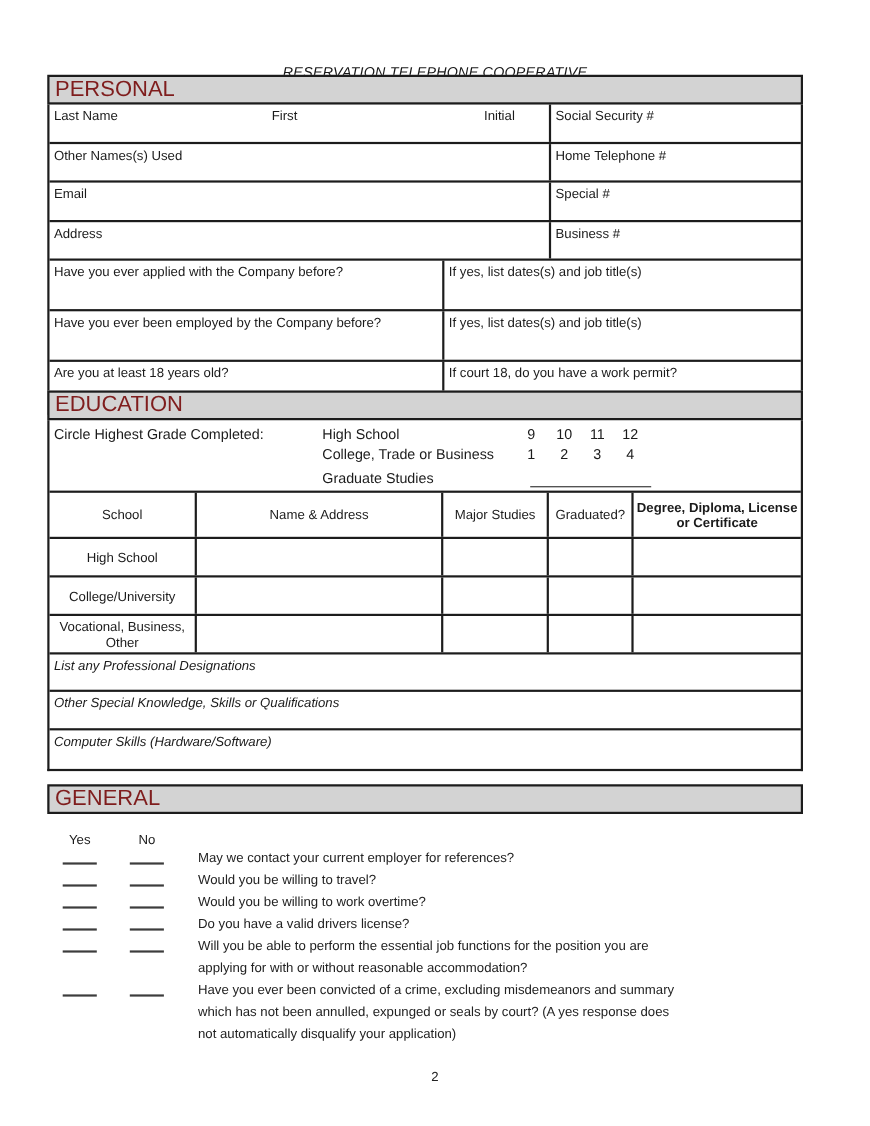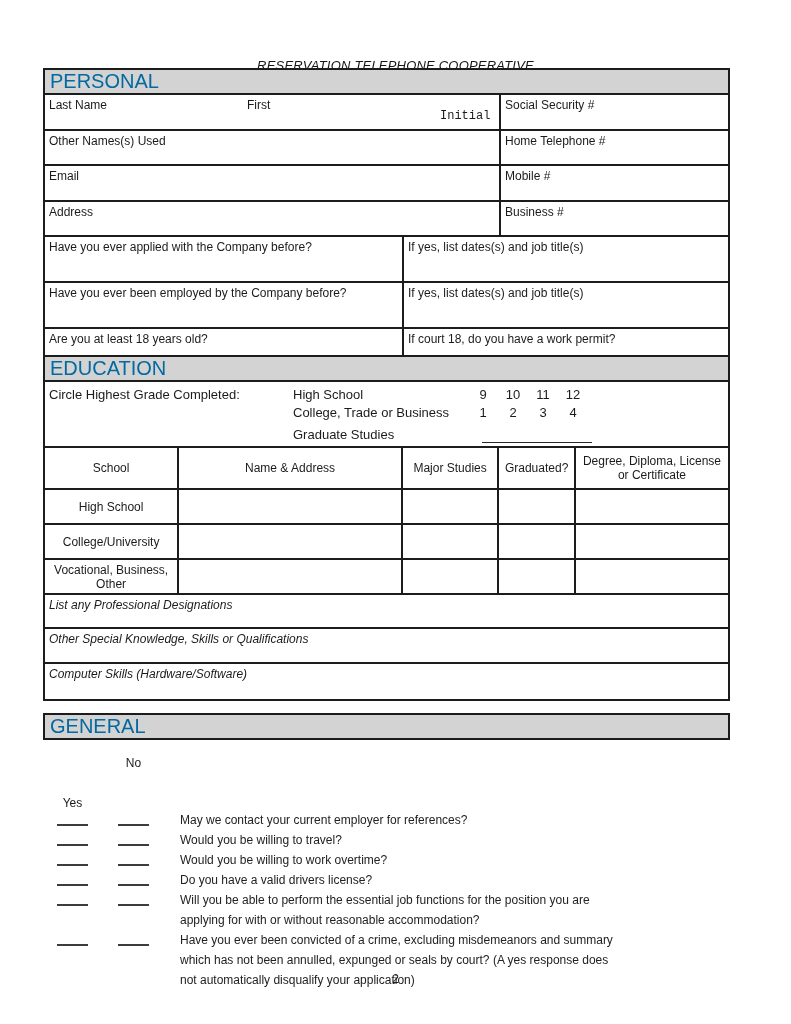--- a/index.html
+++ b/index.html
@@ -22,59 +22,59 @@
   }
   .section{position:absolute;left:43px;width:687px;}
   .sec-hdr{
     box-sizing:border-box;
     height:27px;
     background:#d3d3d3;
     border:2px solid #1c1c1c;
     font-size:20px;
     line-height:23px;
     padding-left:5px;
-    color:#0369a1;
+    color:#7f1d1d;
   }
   .tbl{
     box-sizing:border-box;
     border-left:2px solid #1c1c1c;
     border-right:2px solid #1c1c1c;
     border-bottom:2px solid #1c1c1c;
   }
   .row{box-sizing:border-box;display:flex;border-bottom:2px solid #1c1c1c;}
   .row.last{border-bottom:none;}
   .cell{box-sizing:border-box;position:relative;font-size:12px;padding:3px 0 0 4px;}
   .cell.divR{border-right:2px solid #1c1c1c;}
   .h36{height:36px}.h35{height:35px}.h31{height:46px}.h30{height:42px}.h34{height:34px}.h66{height:66px}
   .w-main{width:456px}.w-side{flex:1}
   .w-qleft{width:359px}
   .pos-first{position:absolute;left:202px;top:3px;}
-  .pos-initial{position:absolute;left:395px;top:14px;font-family:Liberation Mono, monospace;}
+  .pos-initial{position:absolute;left:395px;top:3px;}
   
   .circle-area{box-sizing:border-box;position:relative;border-bottom:2px solid #1c1c1c;font-size:13px;}
   .circle-label{position:absolute;left:4px;top:5px;}
   .grade-line{position:absolute;left:248px;}
   .gl-0{top:5px}.gl-1{top:23px}.gl-2{top:45px}
   .nums{position:absolute;left:423px;display:flex;}
   .nums span{display:inline-block;width:30px;text-align:center;}
   .grad-underline{
     position:absolute;left:437px;top:59px;width:110px;height:1px;
     border-bottom:1.5px solid #2a2a2a;
   }
   
   .ecell{box-sizing:border-box;position:relative;font-size:12px;text-align:center;
          display:flex;align-items:center;justify-content:center;
          border-right:2px solid #1c1c1c;padding:1px 3px;line-height:14px;}
-  .ecell:last-child{border-right:none;}
+  .ecell:last-child{border-right:none;font-weight:bold;}
   .c0{width:135px}.c1{width:225px}.c2{width:97px}.c3{width:77px}.c4{width:153px}
   .full-label{font-size:12px;font-style:italic;}
   
   .yn-labels{display:flex;margin-top:16px;font-size:12px;}
   .yn-labels span{display:inline-block;width:31px;text-align:center;}
-  .yn-yes{margin-left:14px;margin-top:40px;}
+  .yn-yes{margin-left:14px;}
   .yn-no{margin-left:30px;}
   .gq-row{display:flex;align-items:flex-start;}
   .blank{
     box-sizing:border-box;
     width:31px;height:16px;
     border-bottom:2px solid #3c3c3c;
     flex:0 0 31px;
   }
   .blank.b-yes{margin-left:14px;}
   .blank.b-no{margin-left:30px;}
@@ -111,21 +111,21 @@
         </div>
         <div class="cell w-side">
           <span>Home Telephone #</span>
         </div>
       </div>
       <div class="row h36">
         <div class="cell divR w-main">
           <span>Email</span>
         </div>
         <div class="cell w-side">
-          <span>Mobile #</span>
+          <span>Special #</span>
         </div>
       </div>
       <div class="row h35">
         <div class="cell divR w-main">
           <span>Address</span>
         </div>
         <div class="cell w-side">
           <span>Business #</span>
         </div>
       </div>

